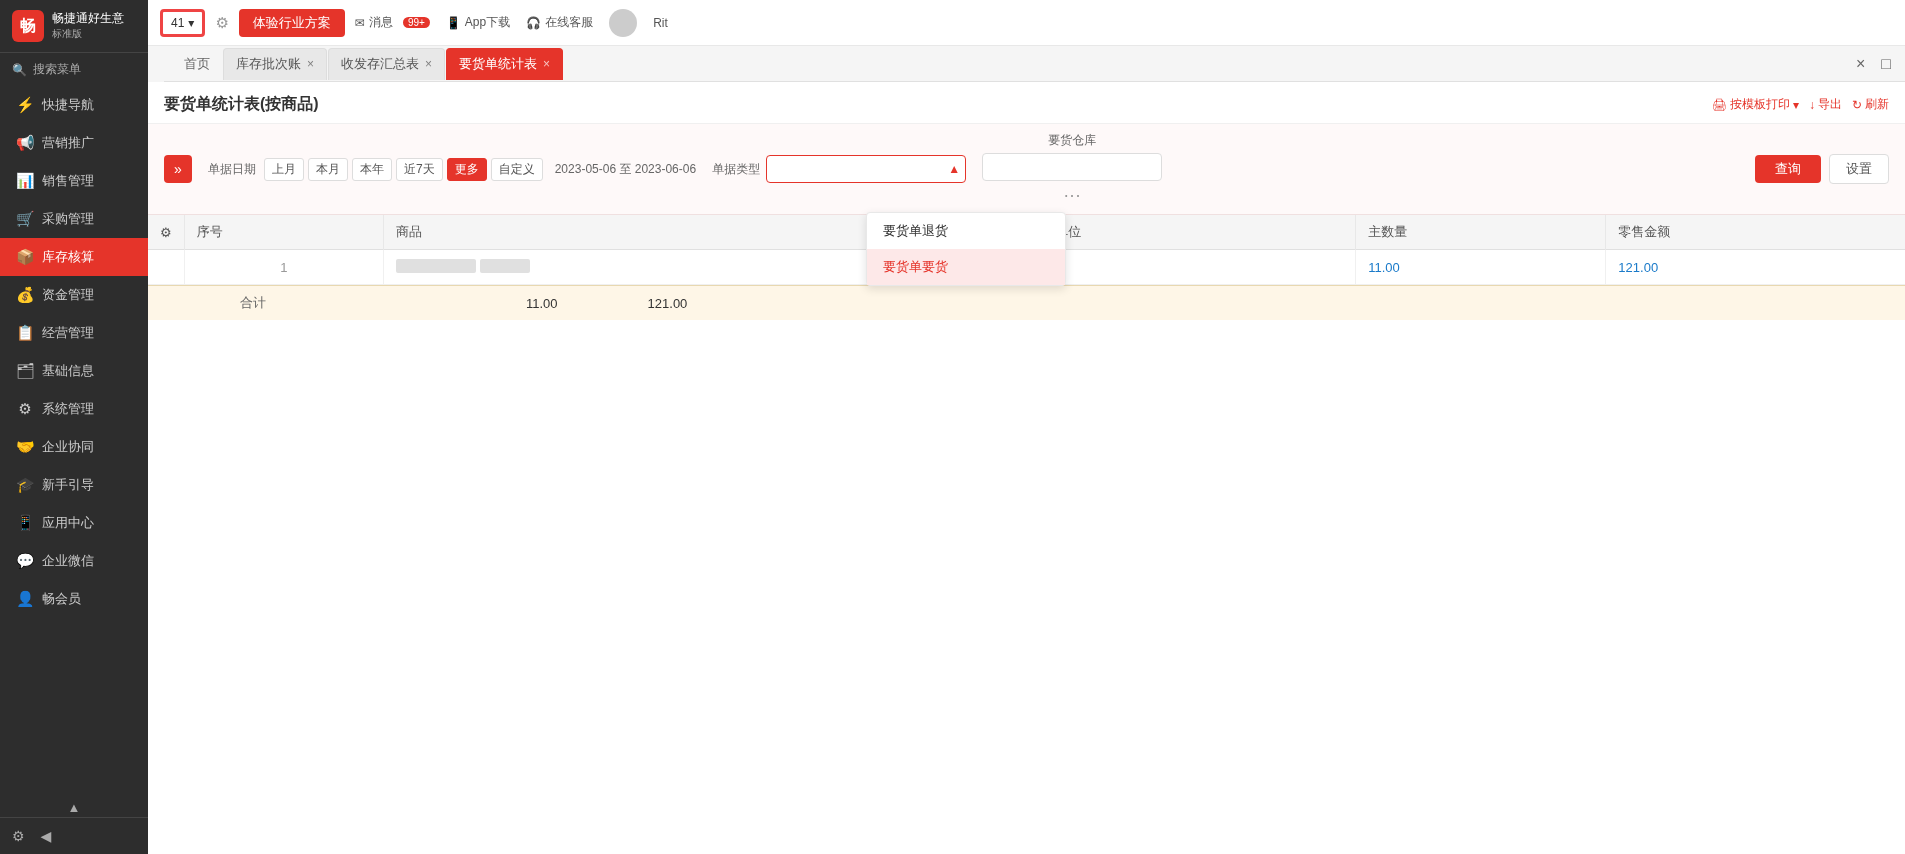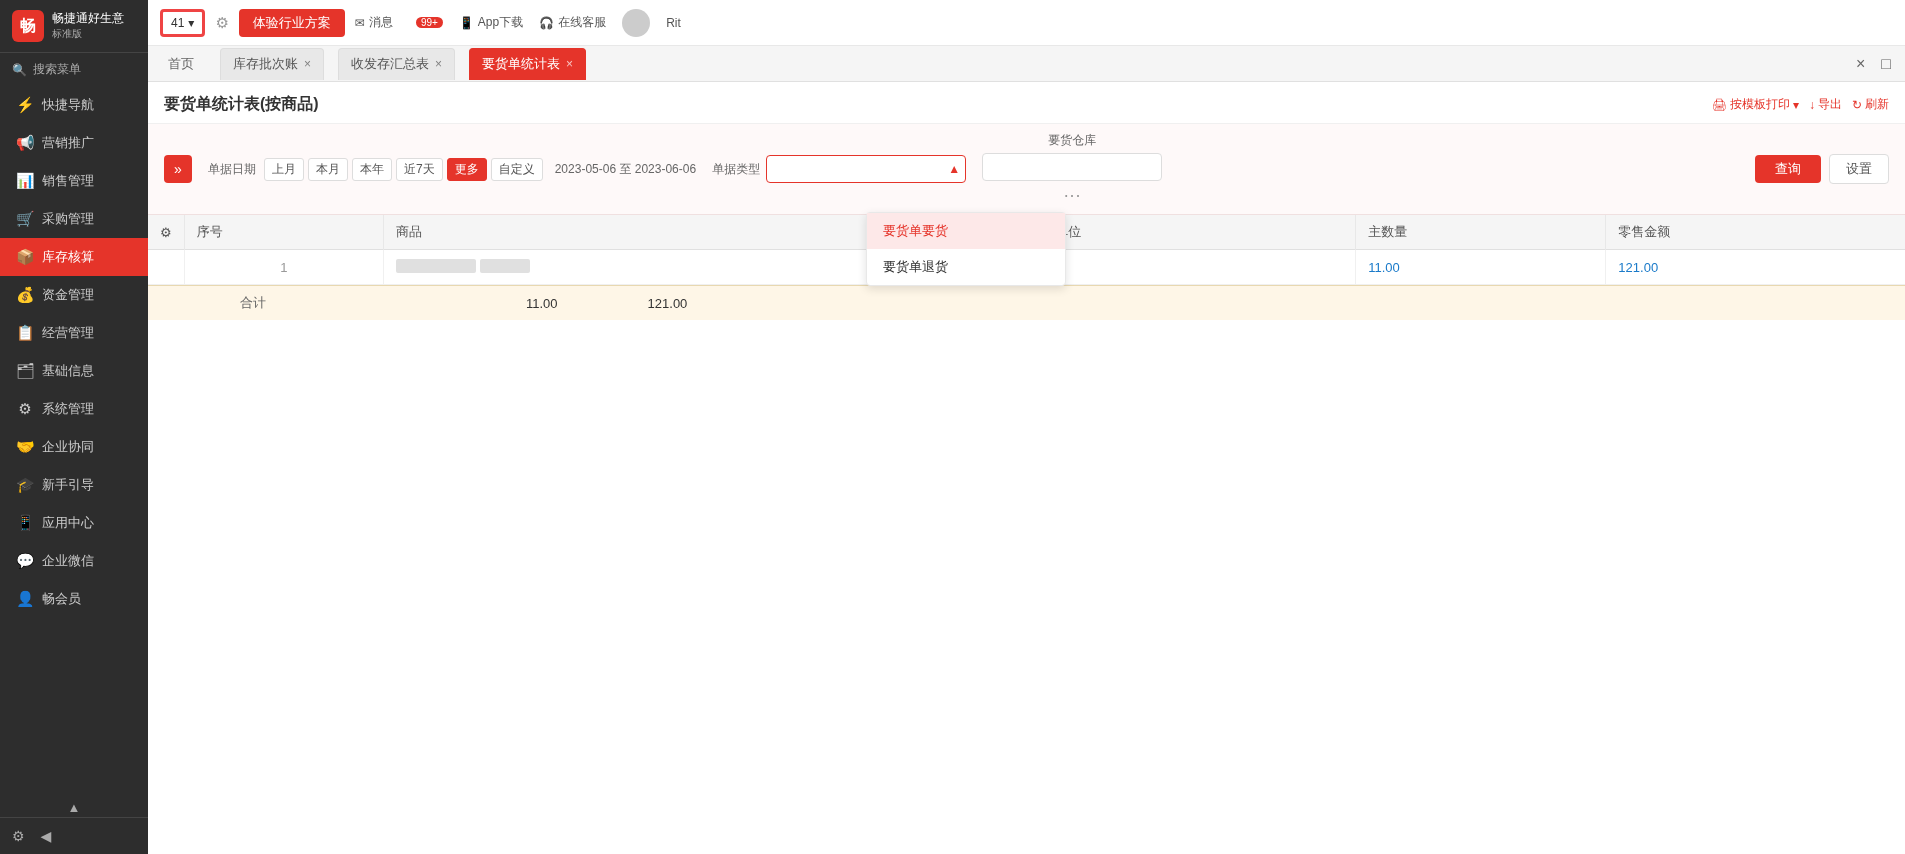--- a/index.html
+++ b/index.html
@@ -123,39 +123,40 @@
       align-items: center;
       gap: 4px;
       cursor: pointer;
     }
     .badge {
       background: #e5342a;
       color: #fff;
       border-radius: 10px;
       padding: 0 5px;
       font-size: 10px;
-      margin-left: 19px;
+      margin-left: 6px;
     }
     .avatar {
       width: 28px;
       height: 28px;
       background: #ccc;
       border-radius: 50%;
     }
 
     
     .tabbar {
       background: #f5f5f5;
       display: flex;
       align-items: center;
       padding: 0 8px;
       border-bottom: 1px solid #e0e0e0;
       height: 36px;
       flex-shrink: 0;
-      gap: 14px;
+      gap: 1px;
+      margin-left: 16px;
     }
     .tab {
       display: flex;
       align-items: center;
       padding: 0 12px;
       height: 32px;
       border-radius: 4px 4px 0 0;
       font-size: 13px;
       cursor: pointer;
       gap: 6px;
@@ -625,22 +626,22 @@
       </div>
 
       <div style="margin-left:auto; display:flex; gap:8px; align-items:center;">
         <button class="query-btn">查询</button>
         <button class="settings-btn">设置</button>
       </div>
     </div>
 
     <div class="dropdown-overlay">
 
-    <div class="dropdown-item selected">要货单要货</div>
-        <div class="dropdown-item">要货单退货</div>
+    <div class="dropdown-item">要货单退货</div>
+        <div class="dropdown-item selected">要货单要货</div>
       </div>
 
     <div class="table-wrap">
       <table>
         <thead>
           <tr>
 
           <th class="th-gear">⚙</th>
               <th>序号</th>
               <th>商品</th>

